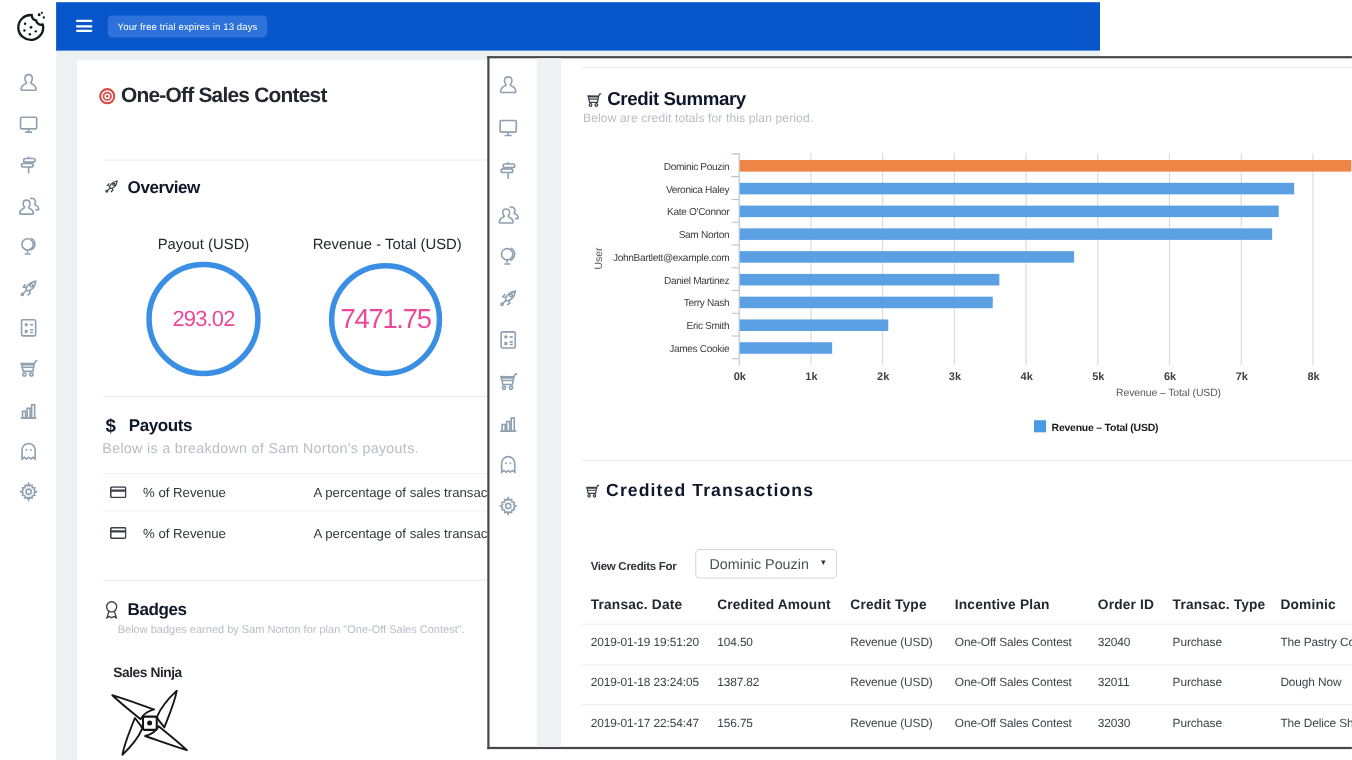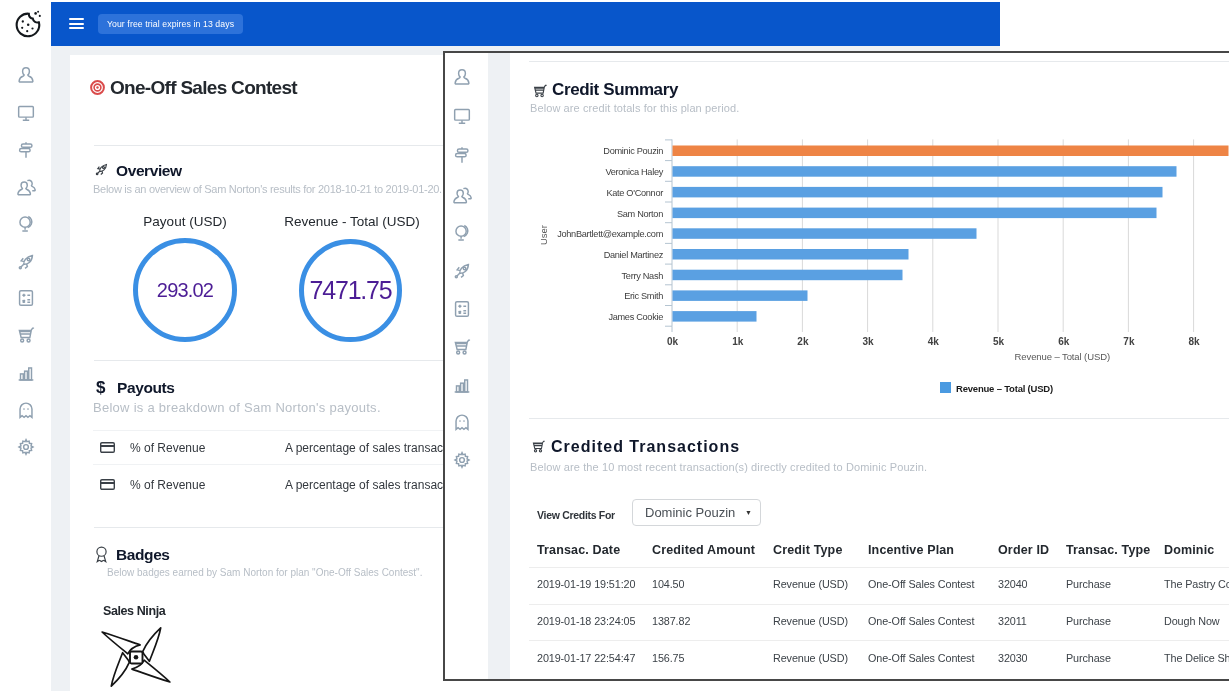--- a/index.html
+++ b/index.html
@@ -12,21 +12,21 @@
 .burger div{height:2px;background:#fff;margin-bottom:2.5px;border-radius:1px}
 .trial{position:absolute;left:98px;top:14px;width:145px;height:20px;line-height:20px;text-align:center;background:#2d72da;border-radius:4px;color:#fff;font-size:8.7px;letter-spacing:.1px}
 .gutter{position:absolute;left:51px;top:46px;width:19px;height:645px;background:#eef1f4}
 .gstrip{position:absolute;left:70px;top:46px;width:930px;height:9px;background:#eef1f4}
 .card{position:absolute;left:70px;top:55px;width:930px;height:636px;background:#fff}
 .hr{position:absolute;height:1px;background:#e6e9ec}
 .h1{position:absolute;font-size:19px;font-weight:bold;color:#23282e;letter-spacing:-.7px;white-space:nowrap}
 .h2{position:absolute;font-size:15.5px;font-weight:bold;color:#0f172a;letter-spacing:-.4px;white-space:nowrap}
 .sub{position:absolute;font-size:11px;color:#b7bec6;letter-spacing:-.28px;white-space:nowrap}
 .clabel{position:absolute;font-size:13.5px;font-weight:normal;color:#23282e;letter-spacing:0;text-align:center;white-space:nowrap}
-.circ{position:absolute;border:5px solid #3a8fe4;border-radius:50%;display:flex;align-items:center;justify-content:center;color:#4c1d95;background:#fff}
+.circ{position:absolute;border:5px solid #3a8fe4;border-radius:50%;display:flex;align-items:center;justify-content:center;color:#ec4899;background:#fff}
 .prow{position:absolute;font-size:12px;color:#33383e;letter-spacing:0;white-space:nowrap}
 .ovl{position:absolute;left:443px;top:51px;width:786px;height:630px;background:#fff;border-left:2px solid #474747;border-top:2px solid #474747;border-bottom:2px solid #474747}
 .ogutter{position:absolute;left:43px;top:0;width:22px;height:626px;background:#eef1f4}
 .vcf{position:absolute;font-size:10.5px;font-weight:bold;color:#2f343a;letter-spacing:-.3px}
 .sel{position:absolute;border:1px solid #d4d7da;border-radius:4px;background:#fff;font-size:13px;color:#4a5056;letter-spacing:0}
 .th{position:absolute;font-size:12.5px;font-weight:bold;color:#23282e;letter-spacing:.15px;white-space:nowrap}
 .td{position:absolute;font-size:10.8px;color:#3c4248;letter-spacing:-.1px;white-space:nowrap}
 .rline{position:absolute;height:1px;background:#ededed}
 </style>
 </head>
@@ -149,21 +149,20 @@
 <circle cx="7.5" cy="7.5" r="3.4" fill="none" stroke="#da4b4b" stroke-width="1.6"></circle>
 <circle cx="7.5" cy="7.5" r="1.2" fill="#da4b4b"></circle>
 </svg>
 <div class="h1" style="left:110px;top:77px">One-Off Sales Contest</div>
 <div class="hr" style="left:94px;top:145px;width:349px"></div>
 
 <svg class="abs" style="left:93px;top:161px;color:#3a4047" width="17" height="17" fill="none" stroke="currentColor" stroke-width="1.6">
       <use href="#i-rocket"></use>
     </svg>
 <div class="h2" style="left:116px;top:162px">Overview</div>
-<div class="sub" style="left:93px;top:183px">Below is an overview of Sam Norton's results for 2018-10-21 to 2019-01-20.</div>
 <div class="clabel" style="left:110px;top:214px;width:150px">Payout (USD)</div>
 <div class="clabel" style="left:277px;top:214px;width:150px">Revenue - Total (USD)</div>
 <div class="circ" style="left:133px;top:238px;width:104px;height:104px;font-size:20px;letter-spacing:-.8px">293.02</div>
 <div class="circ" style="left:299px;top:239px;width:103px;height:103px;font-size:25px;letter-spacing:-1.2px">7471.75</div>
 
 <div class="hr" style="left:94px;top:360px;width:349px"></div>
 <div class="h2" style="left:96px;top:378px;font-size:17px">$</div>
 <div class="h2" style="left:117px;top:379px">Payouts</div>
 <div class="sub" style="left:93px;top:400px;font-size:13px;letter-spacing:.27px">Below is a breakdown of Sam Norton's payouts.</div>
 
@@ -307,21 +306,20 @@
 <text x="603" y="230" font-size="9.5" letter-spacing="-0.1" fill="#595959" text-anchor="end">Revenue – Total (USD)</text>
 <rect x="433" y="252" width="11" height="11" fill="#4a9ae1"></rect>
 <text x="449" y="261.5" font-size="9.5" letter-spacing="-0.2" font-weight="bold" fill="#1a1a1a">Revenue – Total (USD)</text>
 </svg>
 
 <div class="hr" style="left:84px;top:365px;width:700px"></div>
 <svg class="abs" style="left:85px;top:385px;color:#3a4047" width="17" height="17" fill="none" stroke="currentColor" stroke-width="1.5">
         <use href="#i-cart"></use>
       </svg>
 <div class="h2" style="left:106px;top:385px;font-size:16px;letter-spacing:1px">Credited Transactions</div>
-<div class="sub" style="left:85px;top:408px;letter-spacing:.12px">Below are the 10 most recent transaction(s) directly credited to Dominic Pouzin.</div>
 
 <div class="vcf" style="left:92px;top:456px">View Credits For</div>
 <div class="sel" style="left:187px;top:446px;width:129px;height:27px;line-height:25px;padding-left:12px">Dominic Pouzin<span style="position:absolute;right:8px;top:0;font-size:7px;color:#333">▼</span></div>
 
 <div class="th" style="left:92px;top:490px">Transac. Date</div>
 <div class="th" style="left:207px;top:490px">Credited Amount</div>
 <div class="th" style="left:328px;top:490px">Credit Type</div>
 <div class="th" style="left:423px;top:490px">Incentive Plan</div>
 <div class="th" style="left:553px;top:490px">Order ID</div>
 <div class="th" style="left:621px;top:490px">Transac. Type</div>

